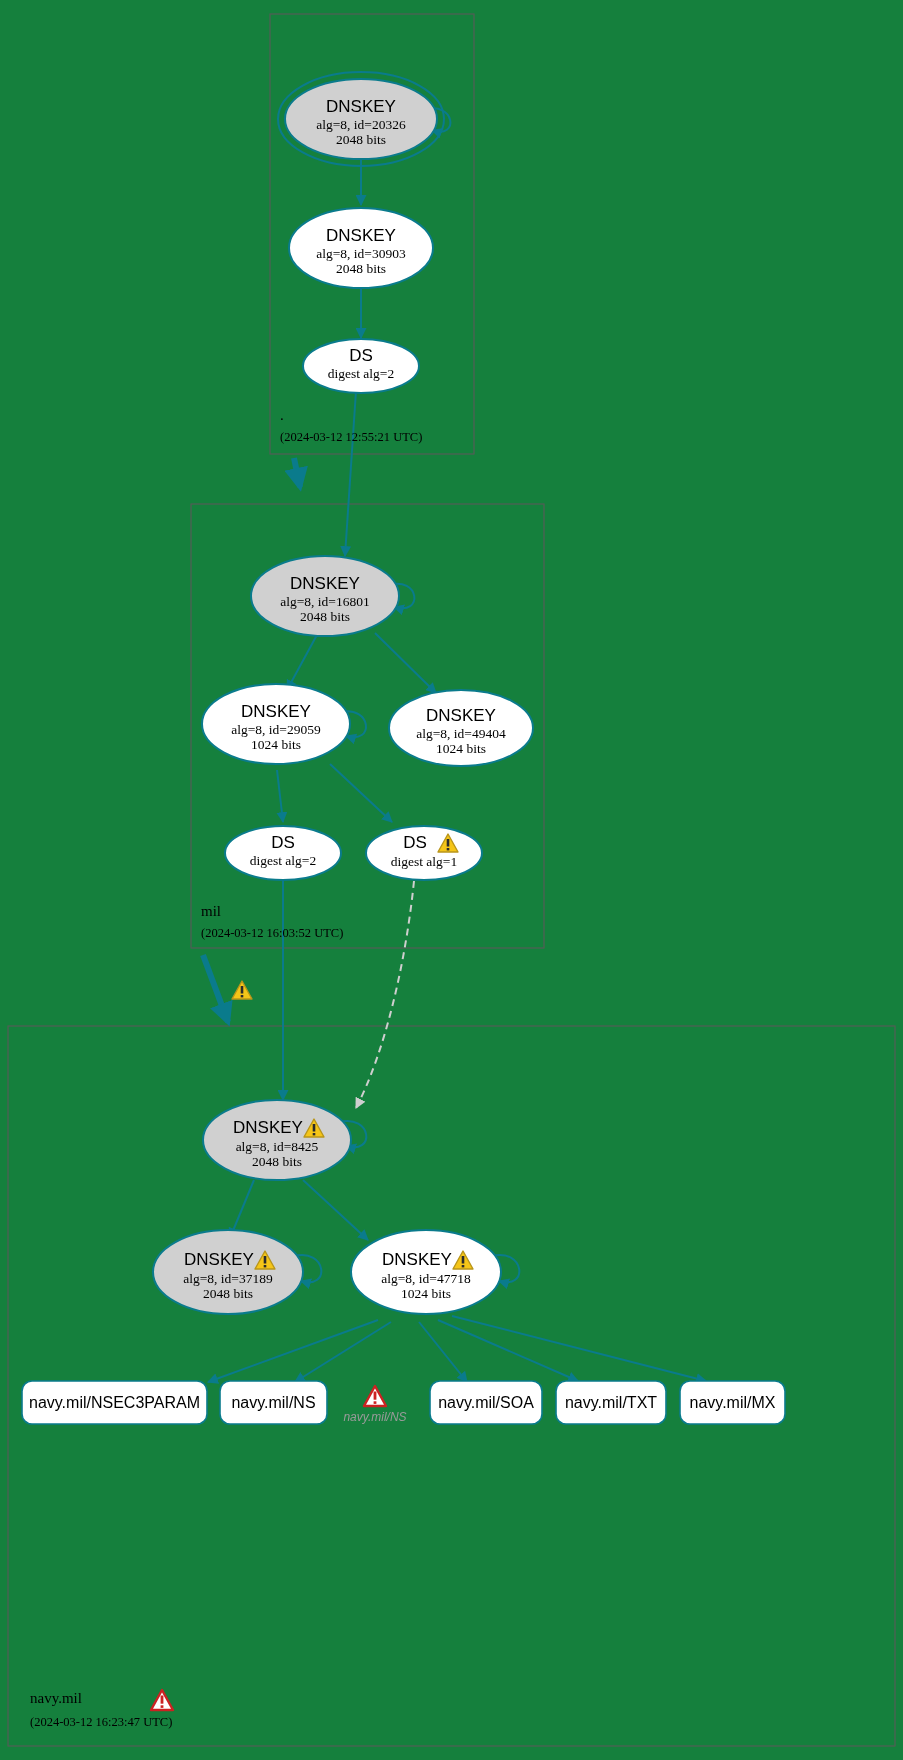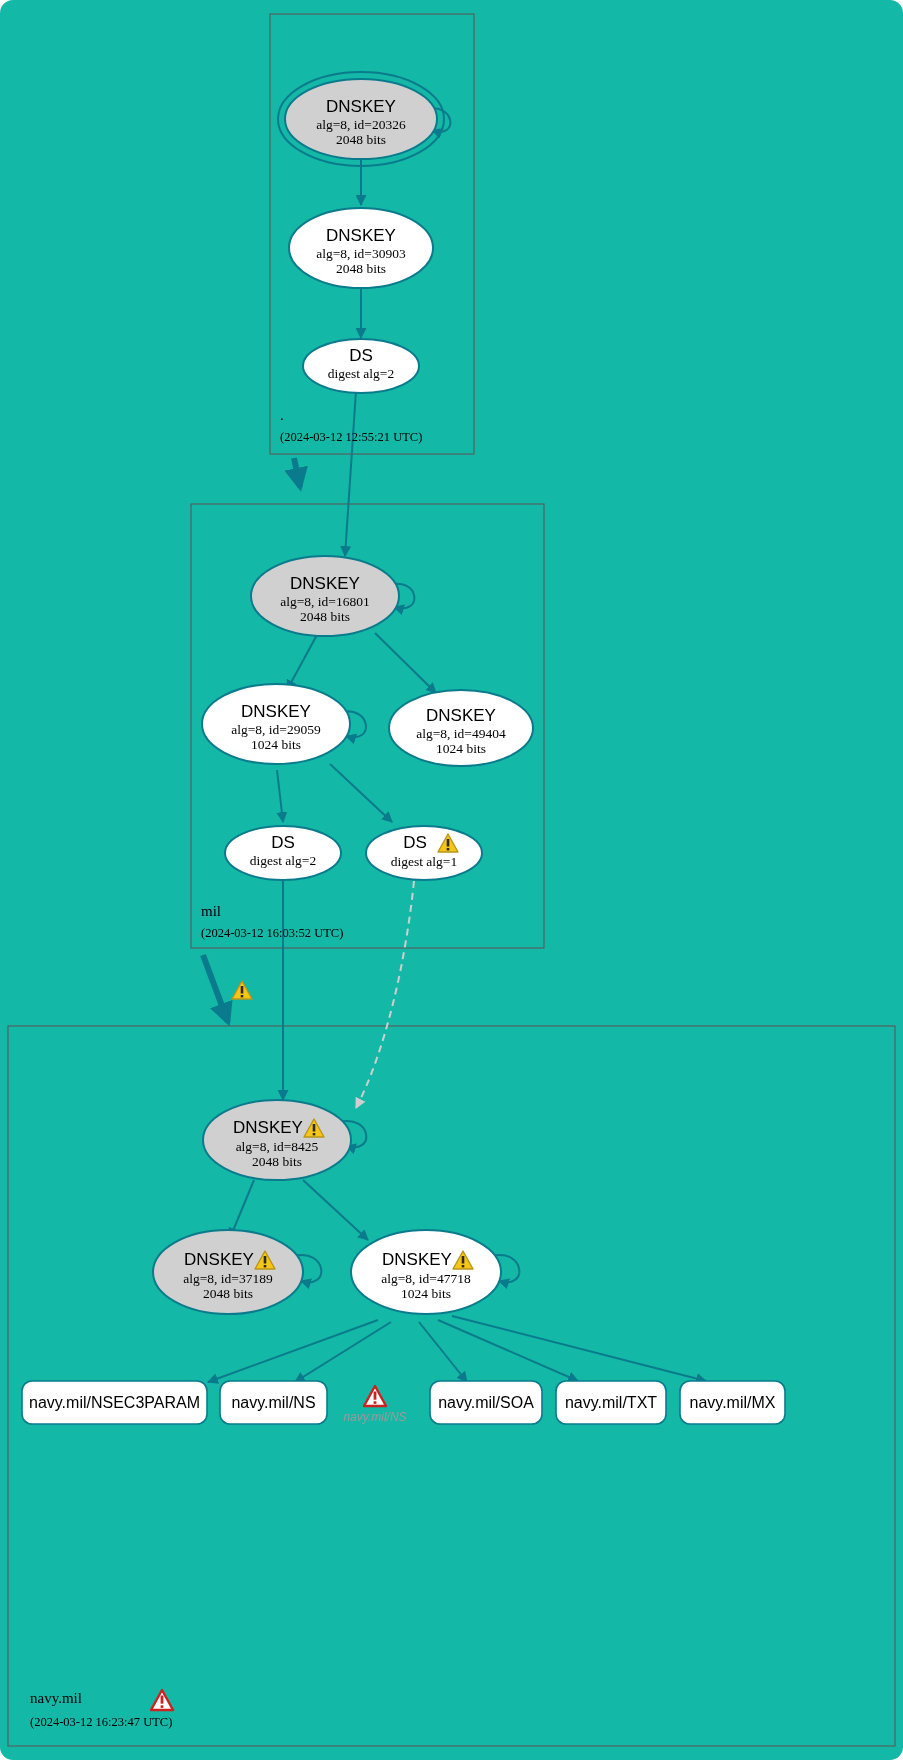--- a/index.html
+++ b/index.html
@@ -1,17 +1,17 @@
 <!DOCTYPE html>
 <html><head>
 <meta charset="utf-8">
 <style>
   html,body{margin:0;padding:0;background:#ffffff;}
   body{font-family:"Liberation Serif", serif;}
-  #stage{position:relative;width:903px;height:1760px;overflow:hidden;background:#14b8a6;border-radius:13px;}
+  #stage{position:relative;width:903px;height:1760px;overflow:hidden;background:#15803d;}
   svg#graph{position:absolute;left:0;top:0;width:903px;height:1760px;}
 
   .zonebox{fill:none;stroke:#595959;stroke-width:1.1;}
 
   .node-ell{stroke:#0a7b8c;stroke-width:2;}
   .node-ell.secure{fill:#d0d0d0;}
   .node-ell.plain{fill:#ffffff;}
   .node-ell.outer{fill:none;stroke:#0a7b8c;stroke-width:2;}
 
   .rrbox{fill:#ffffff;stroke:#0a7b8c;stroke-width:1.6;}

